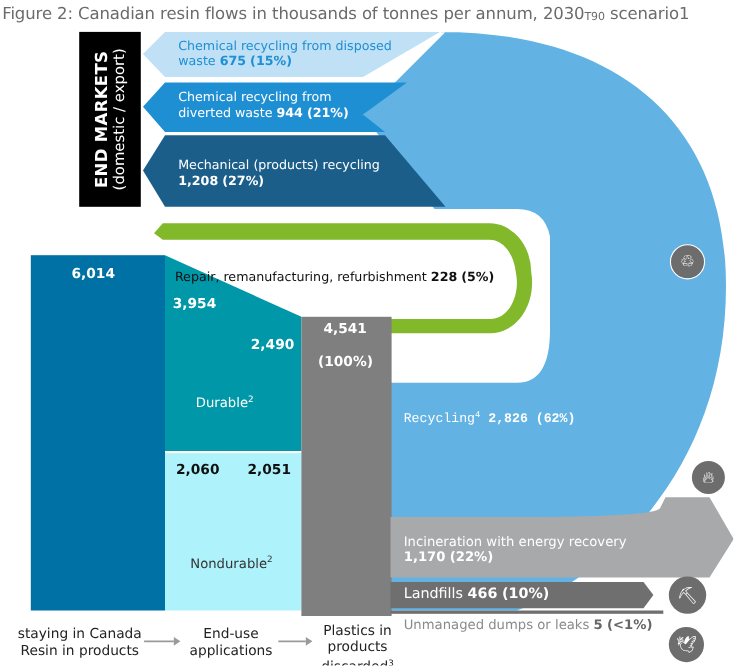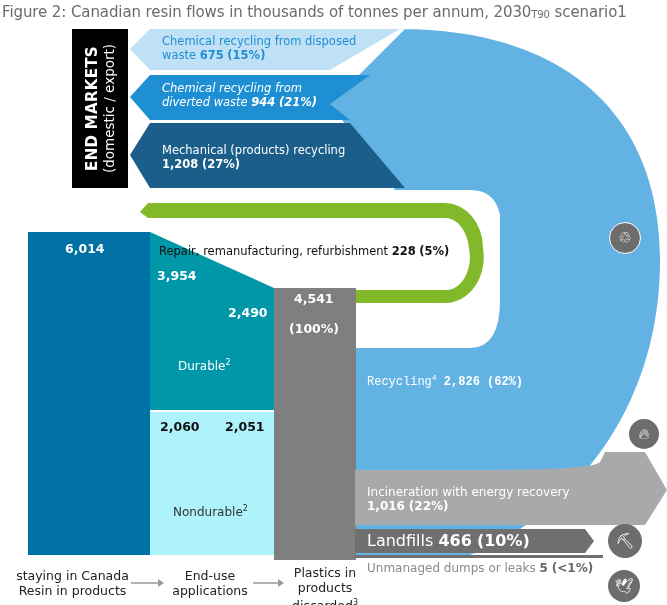--- a/index.html
+++ b/index.html
@@ -62,21 +62,21 @@
   <div class="endmk-text">
     <div class="t1">END MARKETS</div>
     <div class="t2">(domestic / export)</div>
   </div>
 </div>
 
 <div class="lbl" style="left:162px;top:34px;color:#1f8fd3;">
   <div>Chemical recycling from disposed</div>
   <div><span>waste </span><b>675</b> <b>(15%)</b></div>
 </div>
-<div class="lbl w" style="left:162px;top:81px;font-style:italic;">
+<div class="lbl w" style="left:162px;top:81px;">
   <div>Chemical recycling from</div>
   <div><span>diverted waste </span><b>944</b> <b>(21%)</b></div>
 </div>
 <div class="lbl w" style="left:162px;top:143px;">
   <div>Mechanical (products) recycling</div>
   <div><b>1,208</b> <b>(27%)</b></div>
 </div>
 <div class="lbl k" style="left:159px;top:204px;margin-top:40px;">
   <span>Repair, remanufacturing, refurbishment </span><b>228</b> <b>(5%)</b>
 </div>
@@ -89,23 +89,23 @@
 <div class="num k" style="left:225px;top:419px;">2,051</div>
 <div class="lbl k" style="left:173px;top:502px;font-size:12px;color:#333;"><span>Nondurable</span><sup>2</sup></div>
 <div class="num w" style="left:294px;top:291px;">4,541</div>
 <div class="num w" style="left:289px;top:321px;">(100%)</div>
 
 <div class="lbl w" style="left:367px;top:371px;font-size:12px;font-family:Liberation Mono, monospace;">
   <span>Recycling</span><sup>4</sup> <b>2,826</b> <b>(62%)</b>
 </div>
 <div class="lbl w" style="left:367px;top:485px;font-size:12px;">
   <div>Incineration with energy recovery</div>
-  <div><b>1,016</b> <b>(22%)</b></div>
+  <div><b>1,170</b> <b>(22%)</b></div>
 </div>
-<div class="lbl w" style="left:367px;top:534px;font-size:16px;">
+<div class="lbl w" style="left:367px;top:534px;font-size:13px;">
   <span>Landfills </span><b>466</b> <b>(10%)</b>
 </div>
 <div class="lbl" style="left:367px;top:561px;font-size:12px;color:#8a8a8a;">
   <span>Unmanaged dumps or leaks </span><b style="color:#666">5</b> <b style="color:#666">(&lt;1%)</b>
 </div>
 
 <div class="stage" style="left:10px;top:568px;width:125px;">
   <div>staying in Canada</div>
     <div>Resin in products</div>
 </div>

